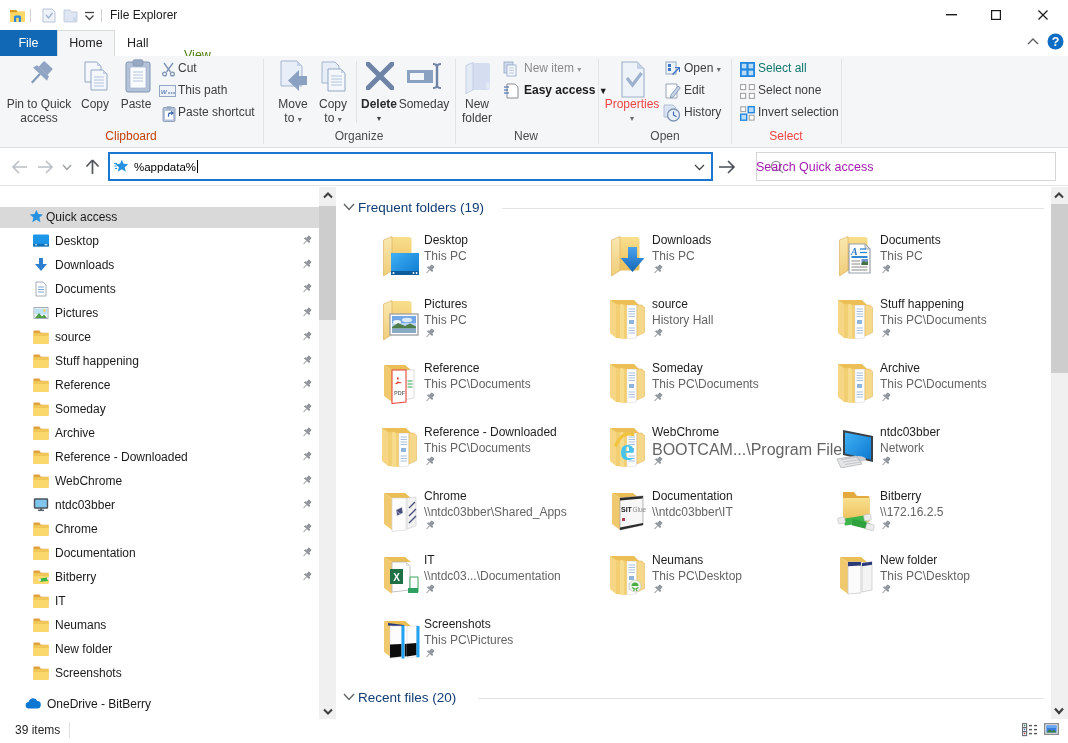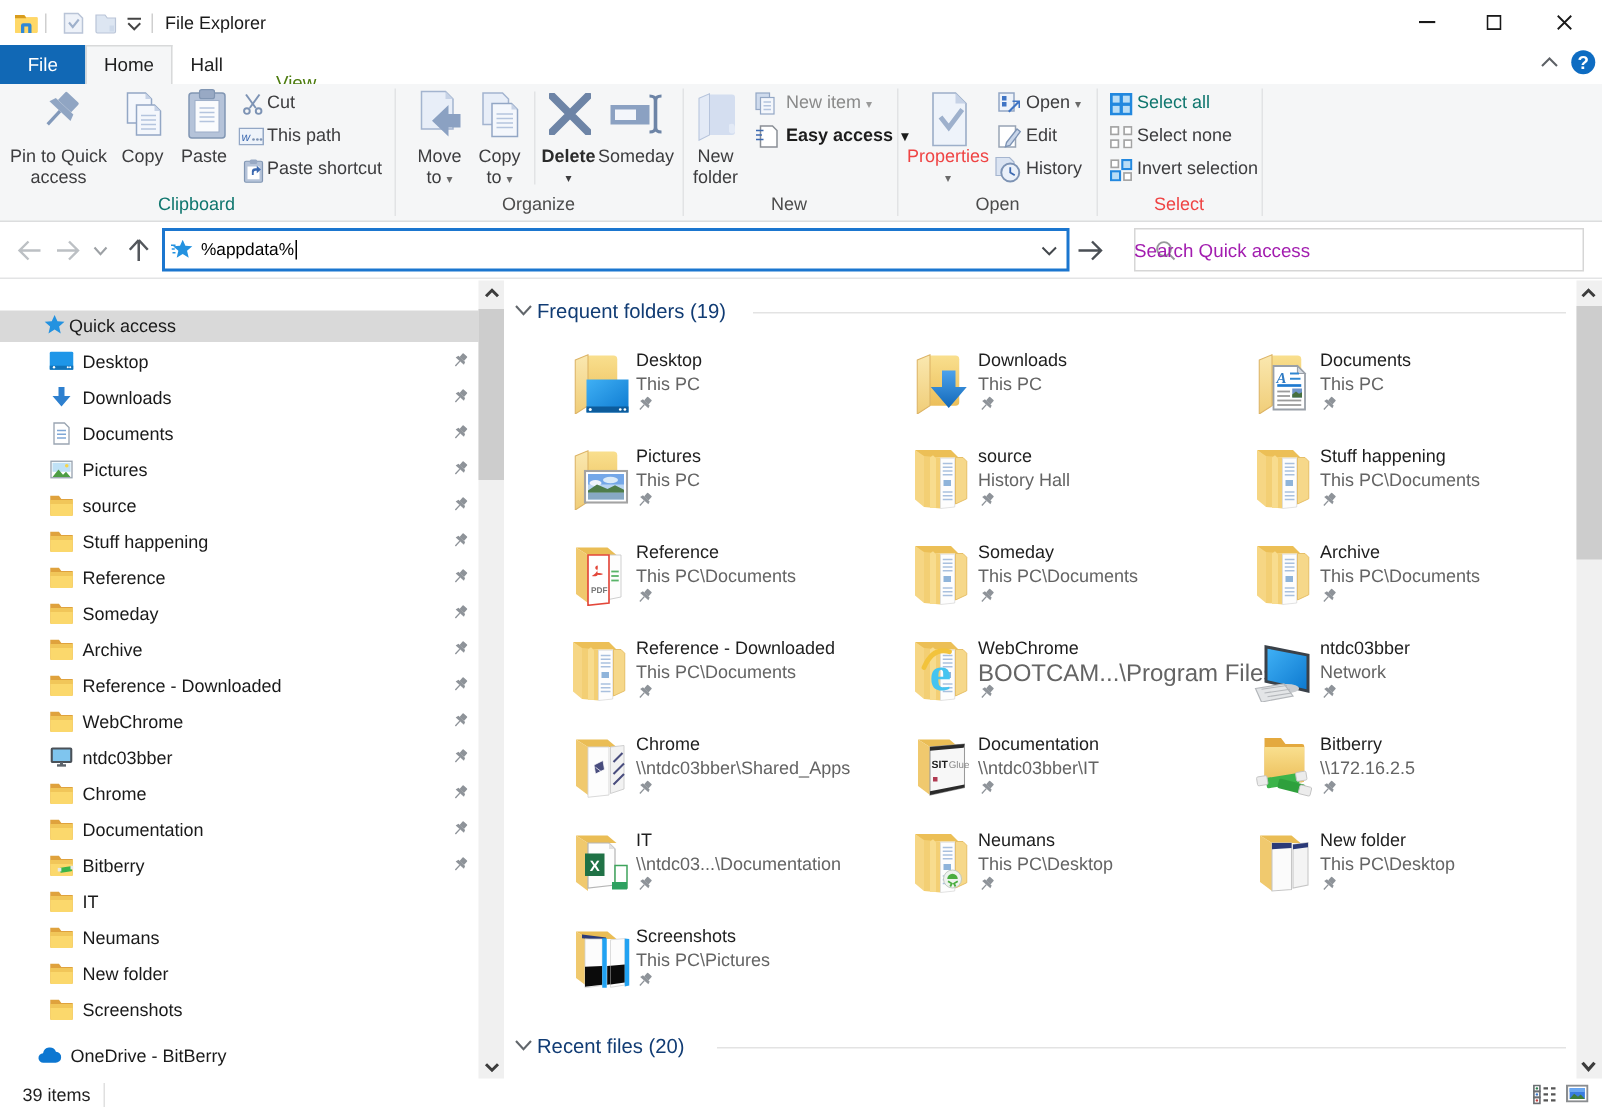--- a/index.html
+++ b/index.html
@@ -108,21 +108,21 @@
  <text x="8.5" y="12.8" font-size="12.5" font-weight="bold" fill="#fff" text-anchor="middle" font-family="Liberation Sans">?</text>
 </svg>
 
 <div class="a" style="left:0;top:56px;width:1068px;height:91px;background:#f5f6f7;border-bottom:1px solid #dcddde;box-sizing:content-box"></div>
 <div class="a" style="left:263px;top:59px;width:1px;height:85px;background:#e2e3e5"></div>
 <div class="a" style="left:455px;top:59px;width:1px;height:85px;background:#e2e3e5"></div>
 <div class="a" style="left:598px;top:59px;width:1px;height:85px;background:#e2e3e5"></div>
 <div class="a" style="left:731px;top:59px;width:1px;height:85px;background:#e2e3e5"></div>
 <div class="a" style="left:841px;top:59px;width:1px;height:85px;background:#e2e3e5"></div>
 <div class="a" style="left:356px;top:61px;width:1px;height:62px;background:#e2e3e5"></div>
-<div class="tx" style="left:131px;top:129px;transform:translateX(-50%);font-size:12px;color:#0f766e">Clipboard</div>
+<div class="tx" style="left:131px;top:129px;transform:translateX(-50%);font-size:12px;color:#c2410c">Clipboard</div>
 <div class="tx" style="left:359px;top:129px;transform:translateX(-50%);font-size:12px;color:#4c4c4c">Organize</div>
 <div class="tx" style="left:526px;top:129px;transform:translateX(-50%);font-size:12px;color:#4c4c4c">New</div>
 <div class="tx" style="left:665px;top:129px;transform:translateX(-50%);font-size:12px;color:#4c4c4c">Open</div>
 <div class="tx" style="left:786px;top:129px;transform:translateX(-50%);font-size:12px;color:#ef4444">Select</div>
 <div class="tx" style="left:39px;top:97px;transform:translateX(-50%);font-size:12px;color:#3d3d3f">Pin to Quick</div>
 <div class="tx" style="left:39px;top:111px;transform:translateX(-50%);font-size:12px;color:#3d3d3f">access</div>
 <div class="tx" style="left:95px;top:97px;transform:translateX(-50%);font-size:12px;color:#3d3d3f">Copy</div>
 <div class="tx" style="left:136px;top:97px;transform:translateX(-50%);font-size:12px;color:#3d3d3f">Paste</div>
 <div class="tx" style="left:293px;top:97px;transform:translateX(-50%);font-size:12px;color:#3d3d3f">Move</div>
 <div class="tx" style="left:293px;top:111px;transform:translateX(-50%);font-size:12px;color:#3d3d3f">to <span style="font-size:8px;color:#6a6a6a">▾</span></div>

